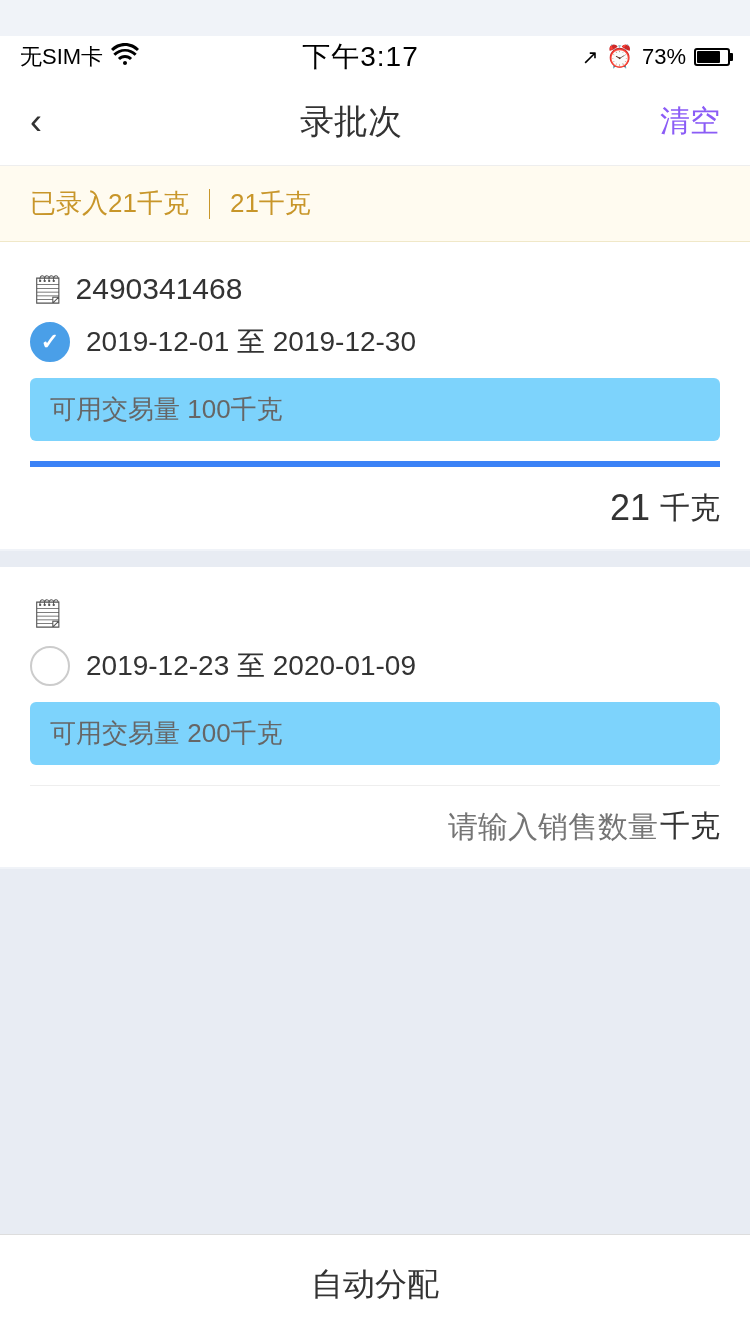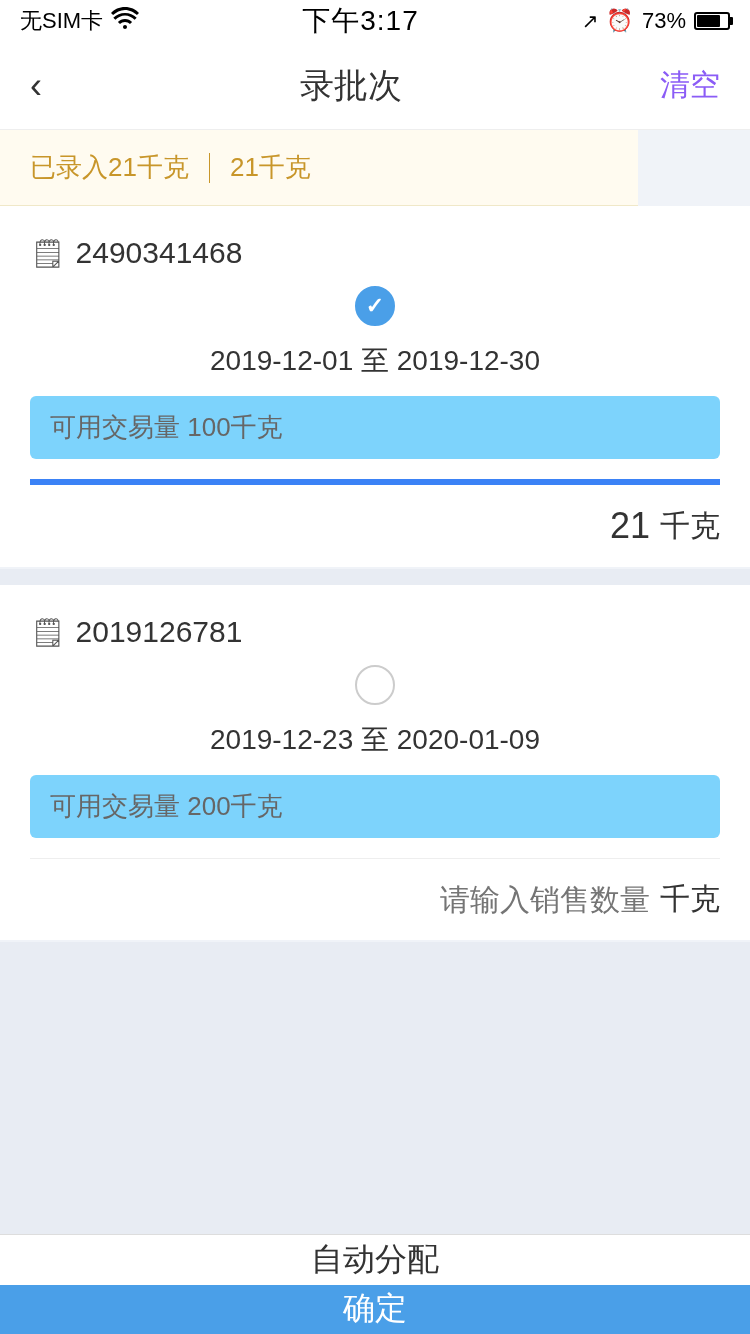--- a/index.html
+++ b/index.html
@@ -16,20 +16,21 @@
     .status-bar {
       width: 750px;
       height: 42px;
       background: #fff;
       display: flex;
       align-items: center;
       justify-content: space-between;
       padding: 0 20px;
       font-size: 24px;
       color: #000;
+      margin-top: 36px;
     }
     .status-left {
       display: flex;
       align-items: center;
       gap: 8px;
       font-size: 22px;
     }
     .status-center {
       font-size: 28px;
       font-weight: 500;
@@ -92,21 +93,21 @@
       color: #333;
     }
     .nav-clear {
       font-size: 30px;
       color: #8b5cf6;
       cursor: pointer;
     }
 
     
     .summary-banner {
-      width: 638px;
+      width: 750px;
       background: #fffbf0;
       padding: 20px 30px;
       display: flex;
       align-items: center;
       gap: 20px;
       border-bottom: 1px solid #f0e8c8;
     }
     .summary-item {
       font-size: 26px;
       color: #c8962a;
@@ -138,21 +139,20 @@
       font-size: 30px;
       color: #333;
       font-weight: 500;
     }
 
     .card-date-row {
       display: flex;
       align-items: center;
       gap: 16px;
       margin-bottom: 16px;
-      flex-direction: column;
     }
     .radio-circle {
       width: 40px;
       height: 40px;
       border-radius: 50%;
       border: 2px solid #ccc;
       display: flex;
       align-items: center;
       justify-content: center;
       flex-shrink: 0;
@@ -204,21 +204,21 @@
     .card-divider {
       height: 16px;
       background: #e8ecf3;
     }
 
     
     .input-row {
       display: flex;
       align-items: center;
       justify-content: flex-end;
-      gap: 10px;
+      gap: 2px;
       padding: 20px 0;
       border-top: 1px solid #eee;
       margin-top: 20px;
     }
     .quantity-input {
       border: none;
       outline: none;
       font-size: 30px;
       color: #ccc;
       text-align: right;
@@ -321,35 +321,31 @@
     <span class="quantity-value">21</span>
     <span class="quantity-unit">千克</span>
   </div>
 </div>
 
 <div class="card-divider"></div>
 
 <div class="card">
   <div class="card-header">
     <span class="card-icon">🗒</span>
-    <span class="card-id">2019126781</span>
   </div>
   <div class="card-date-row">
     <div class="radio-circle"></div>
     <span class="card-date">2019-12-23 至 2020-01-09</span>
   </div>
   <div class="card-avail">可用交易量 200千克</div>
   <div class="input-row">
     <input class="quantity-input" type="text" placeholder="请输入销售数量" style="">
     <span class="input-unit">千克</span>
   </div>
 </div>
 
 <div class="empty-area"></div>
 
 <div class="bottom-bar">
   <div class="btn-auto">
     <span>自动分配</span>
   </div>
-  <div class="btn-confirm">
-    <span>确定</span>
-  </div>
 </div>
 
 </body></html>

